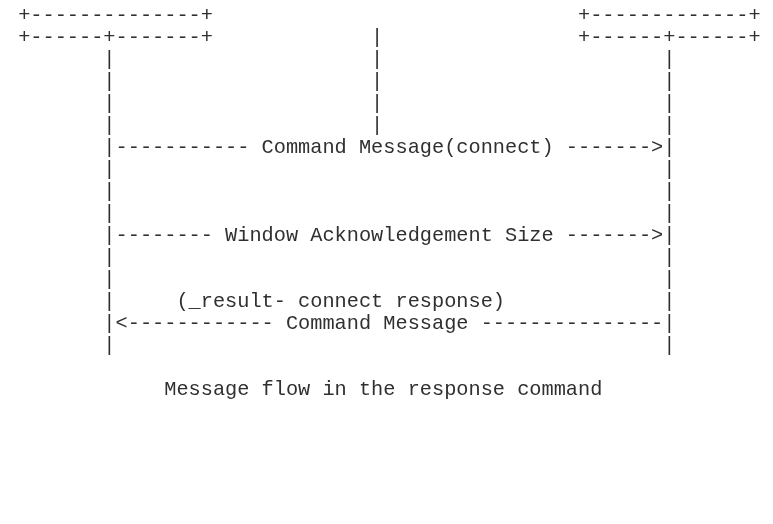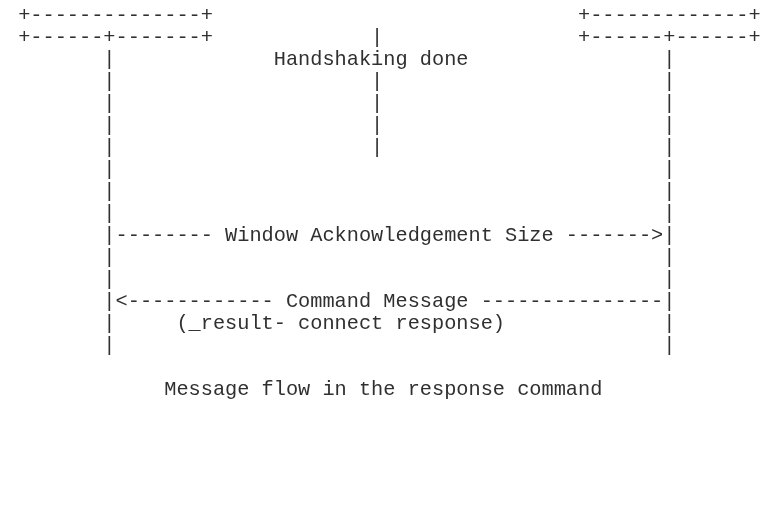--- a/index.html
+++ b/index.html
@@ -28,30 +28,30 @@
     min-height: 22px;
   }
 </style>
 </head>
 <body>
 
 <div class="screen">
   <div class="ascii">
     <div class="ln"> +--------------+                              +-------------+</div>
     <div class="ln"> +------+-------+             |                +------+------+</div>
-    <div class="ln">        |             Handshaking done                |</div>
     <div class="ln">        |                     |                       |</div>
     <div class="ln">        |                     |                       |</div>
     <div class="ln">        |                     |                       |</div>
     <div class="ln">        |                     |                       |</div>
+    <div class="ln">        |----------- Command Message(connect) -------&gt;|</div>
     <div class="ln">        |                                             |</div>
     <div class="ln">        |                                             |</div>
     <div class="ln">        |                                             |</div>
     <div class="ln">        |-------- Window Acknowledgement Size -------&gt;|</div>
     <div class="ln">        |                                             |</div>
     <div class="ln">        |                                             |</div>
+    <div class="ln">        |     (_result- connect response)             |</div>
     <div class="ln">        |&lt;------------ Command Message ---------------|</div>
-    <div class="ln">        |     (_result- connect response)             |</div>
     <div class="ln">        |                                             |</div>
     <div class="ln"> </div>
     <div class="ln">             Message flow in the response command</div>
   </div>
 </div>
 
 </body></html>

